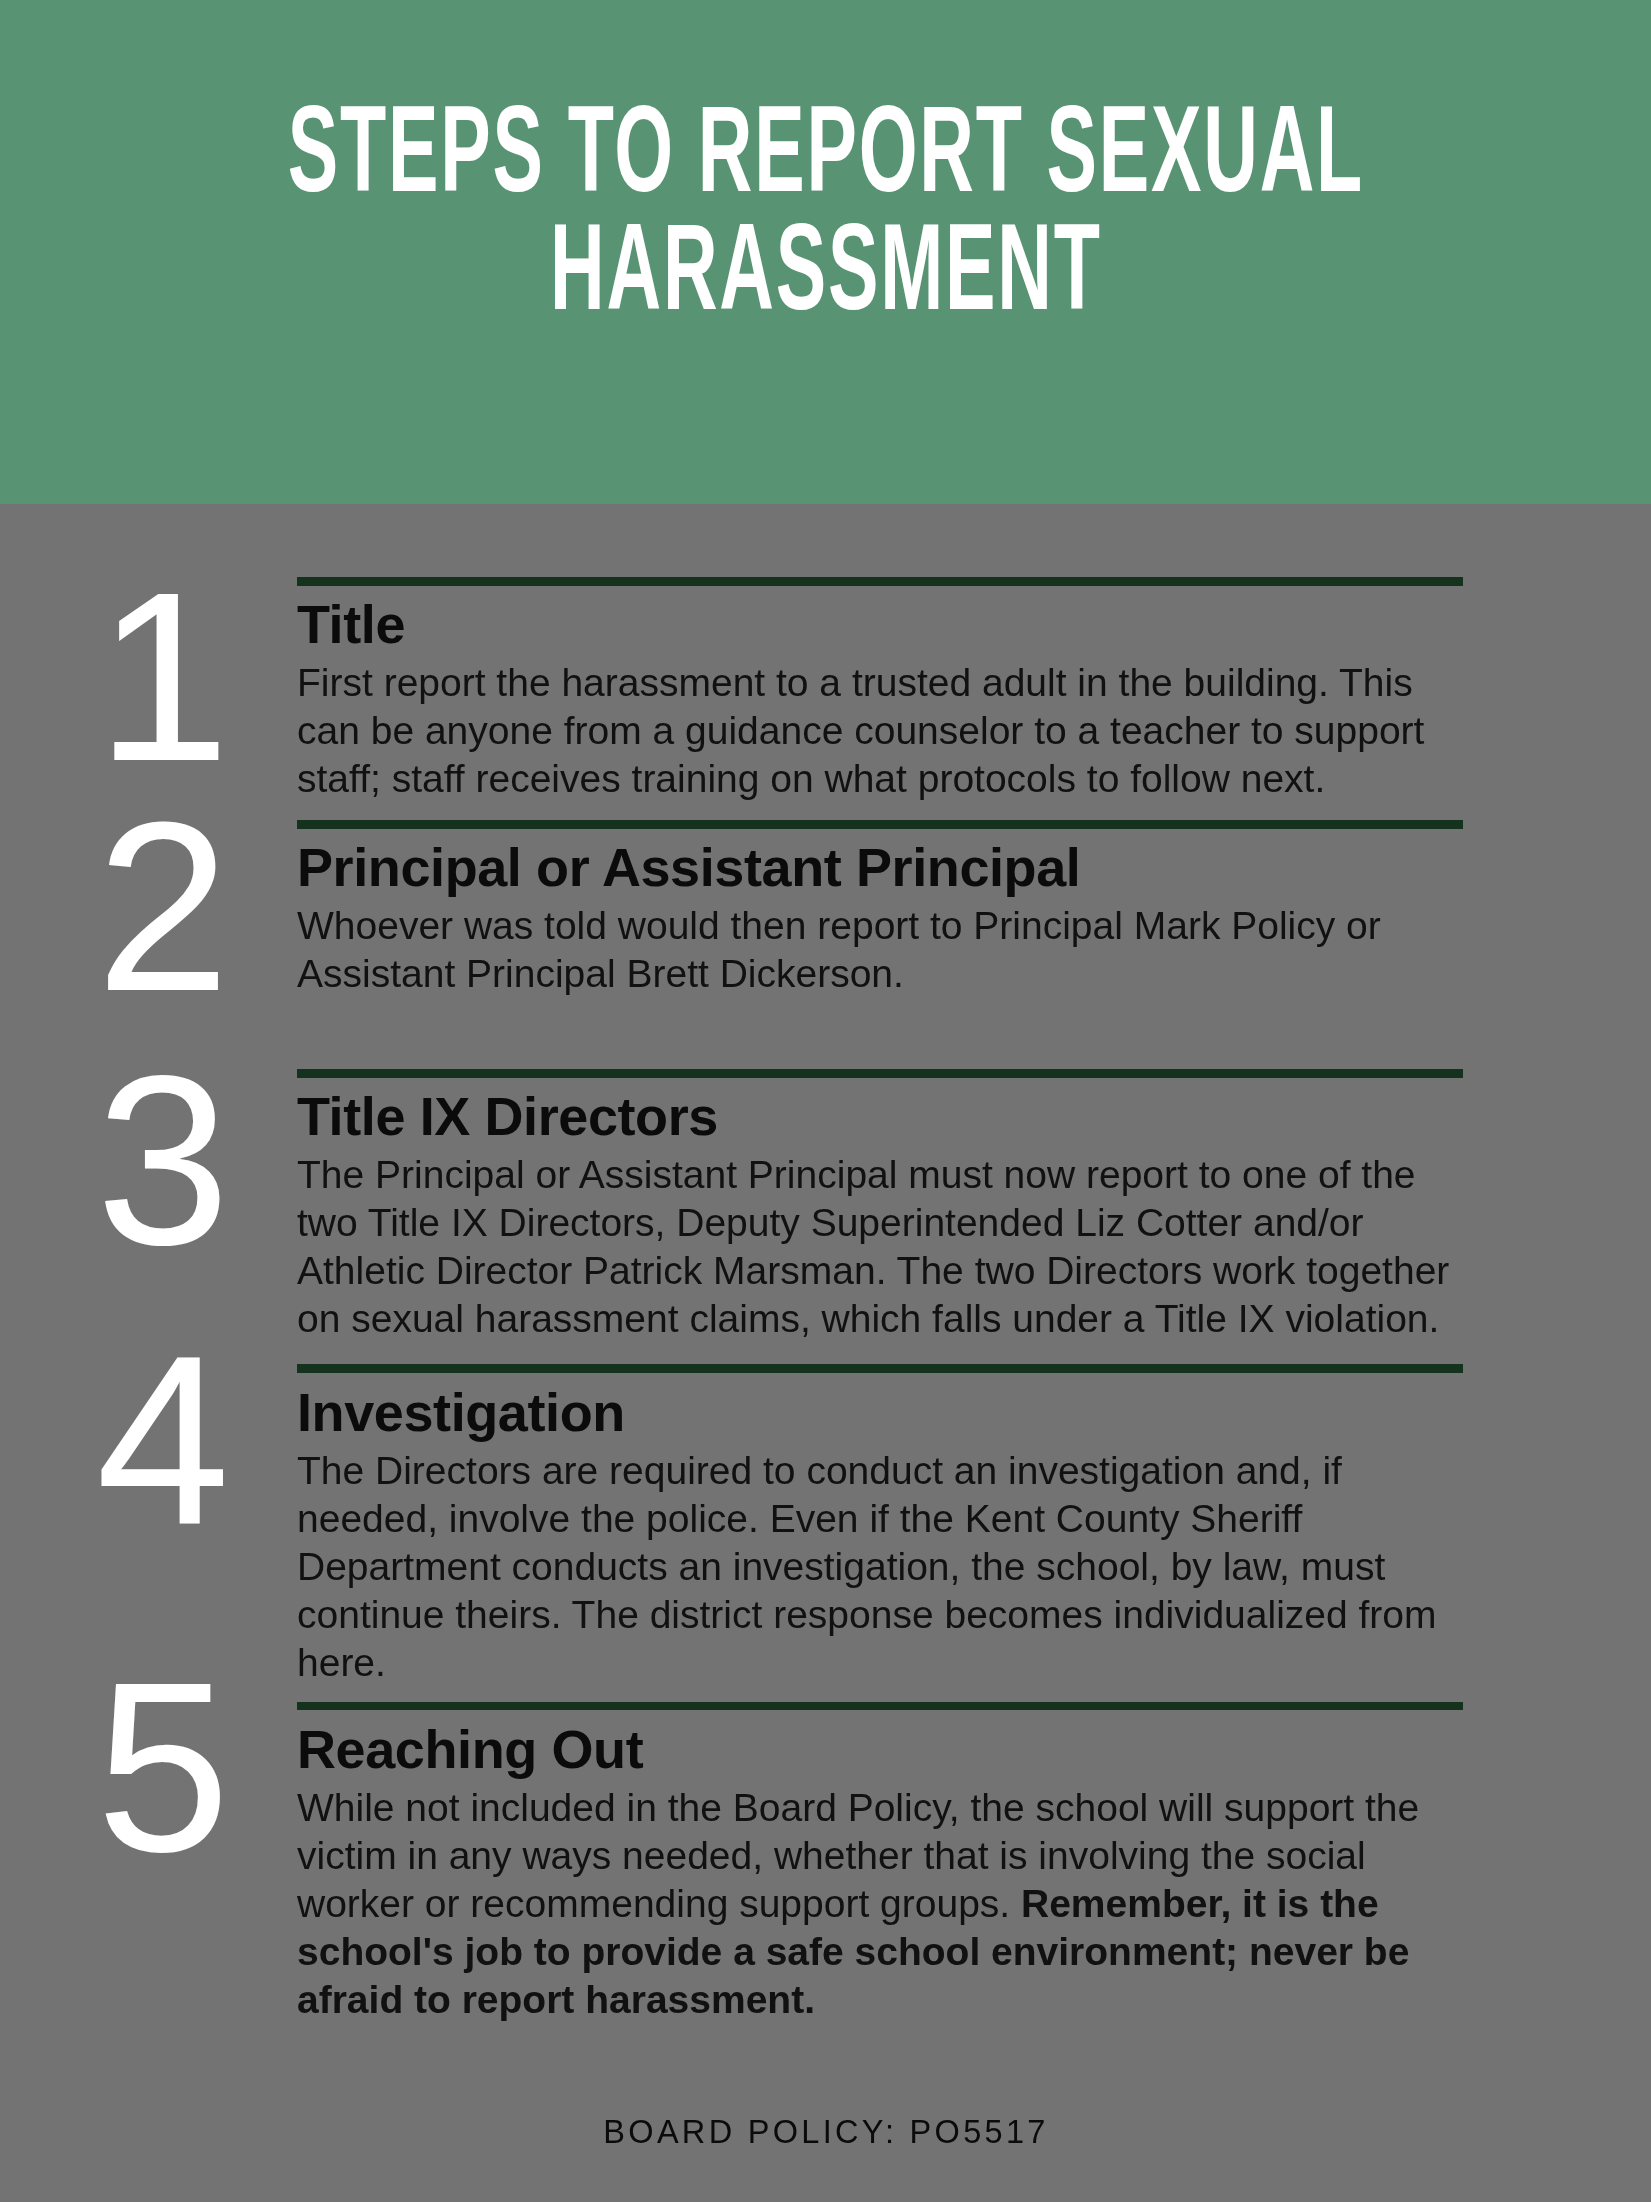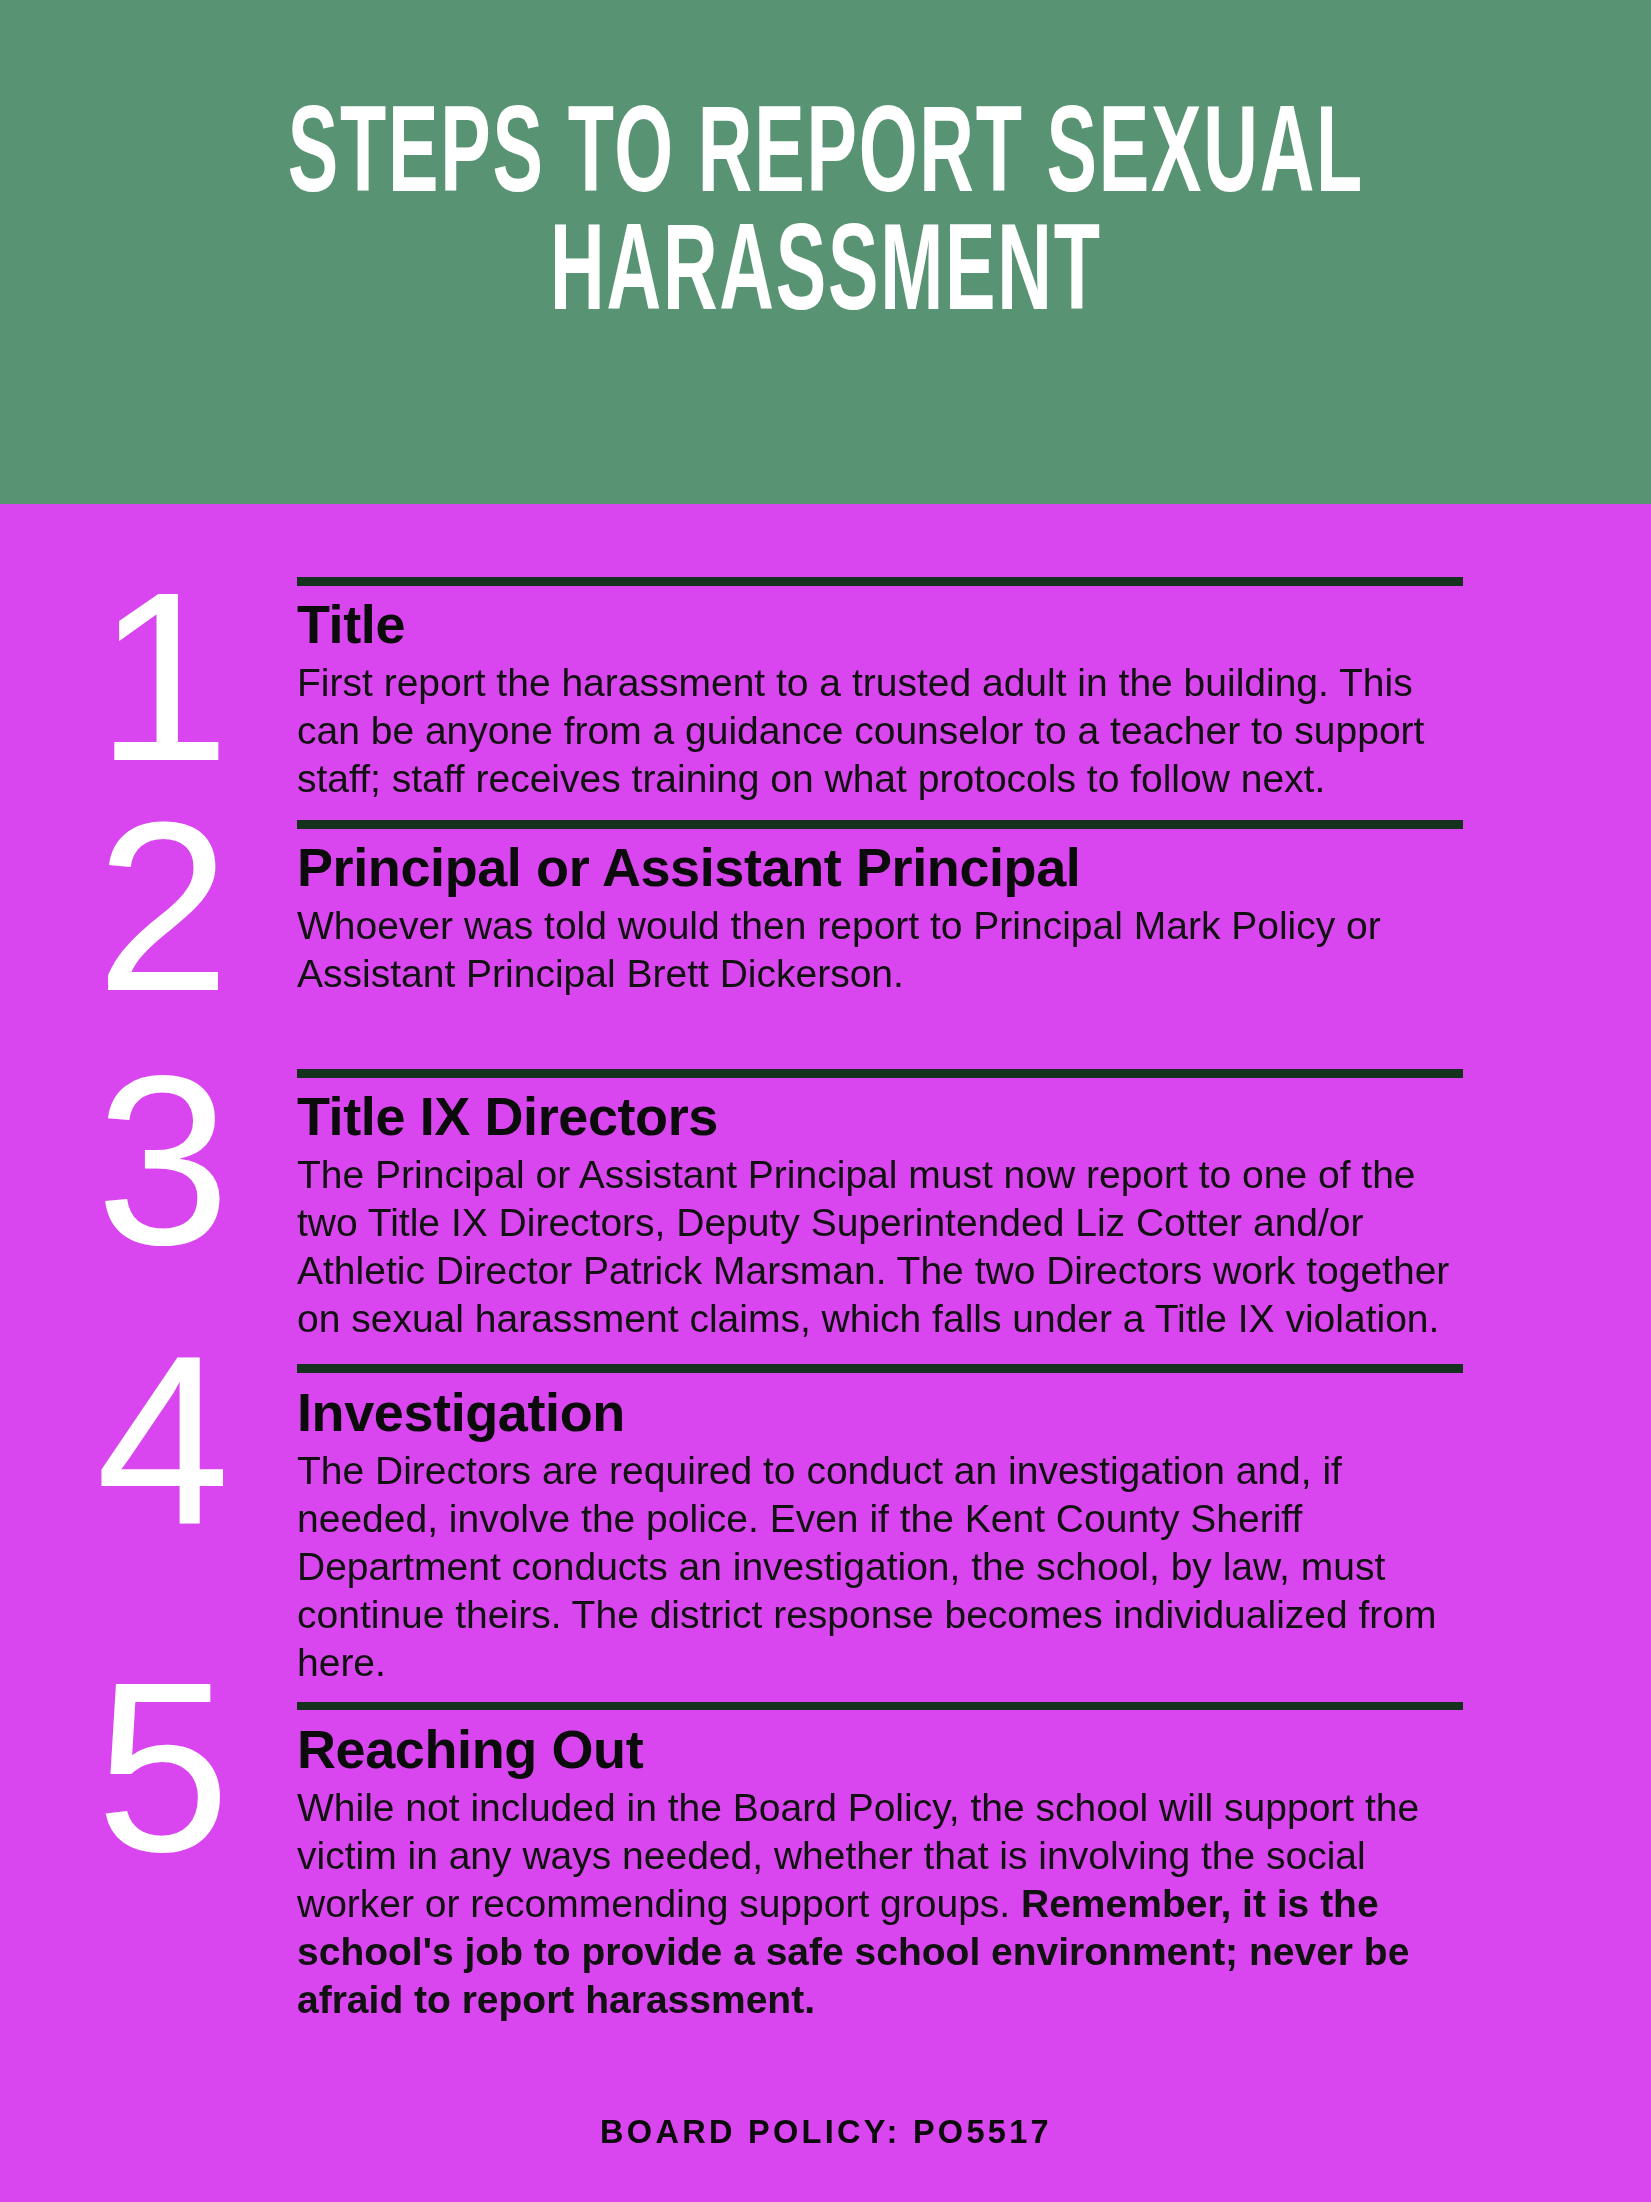--- a/index.html
+++ b/index.html
@@ -8,21 +8,21 @@
     background: #ffffff;
   }
   body {
     font-family: "Liberation Sans", sans-serif;
   }
 
   #poster {
     position: relative;
     width: 1652px;
     height: 2202px;
-    background: #d946ef;
+    background: #737373;
     overflow: hidden;
   }
 
   
   .header {
     position: absolute;
     left: 0;
     top: 0;
     width: 1652px;
     height: 504px;
@@ -133,21 +133,21 @@
     position: absolute;
     left: 0;
     top: 2114px;
     width: 1652px;
     text-align: center;
   }
   .footer-text {
     display: inline-block;
     color: #0b0b0b;
     font-family: "Liberation Sans", sans-serif;
-    font-weight: 700;
+    font-weight: 400;
     font-size: 32.5px;
     letter-spacing: 3.3px;
     text-transform: uppercase;
   }
 </style>
 </head>
 <body>
 
 <div id="poster">
 

